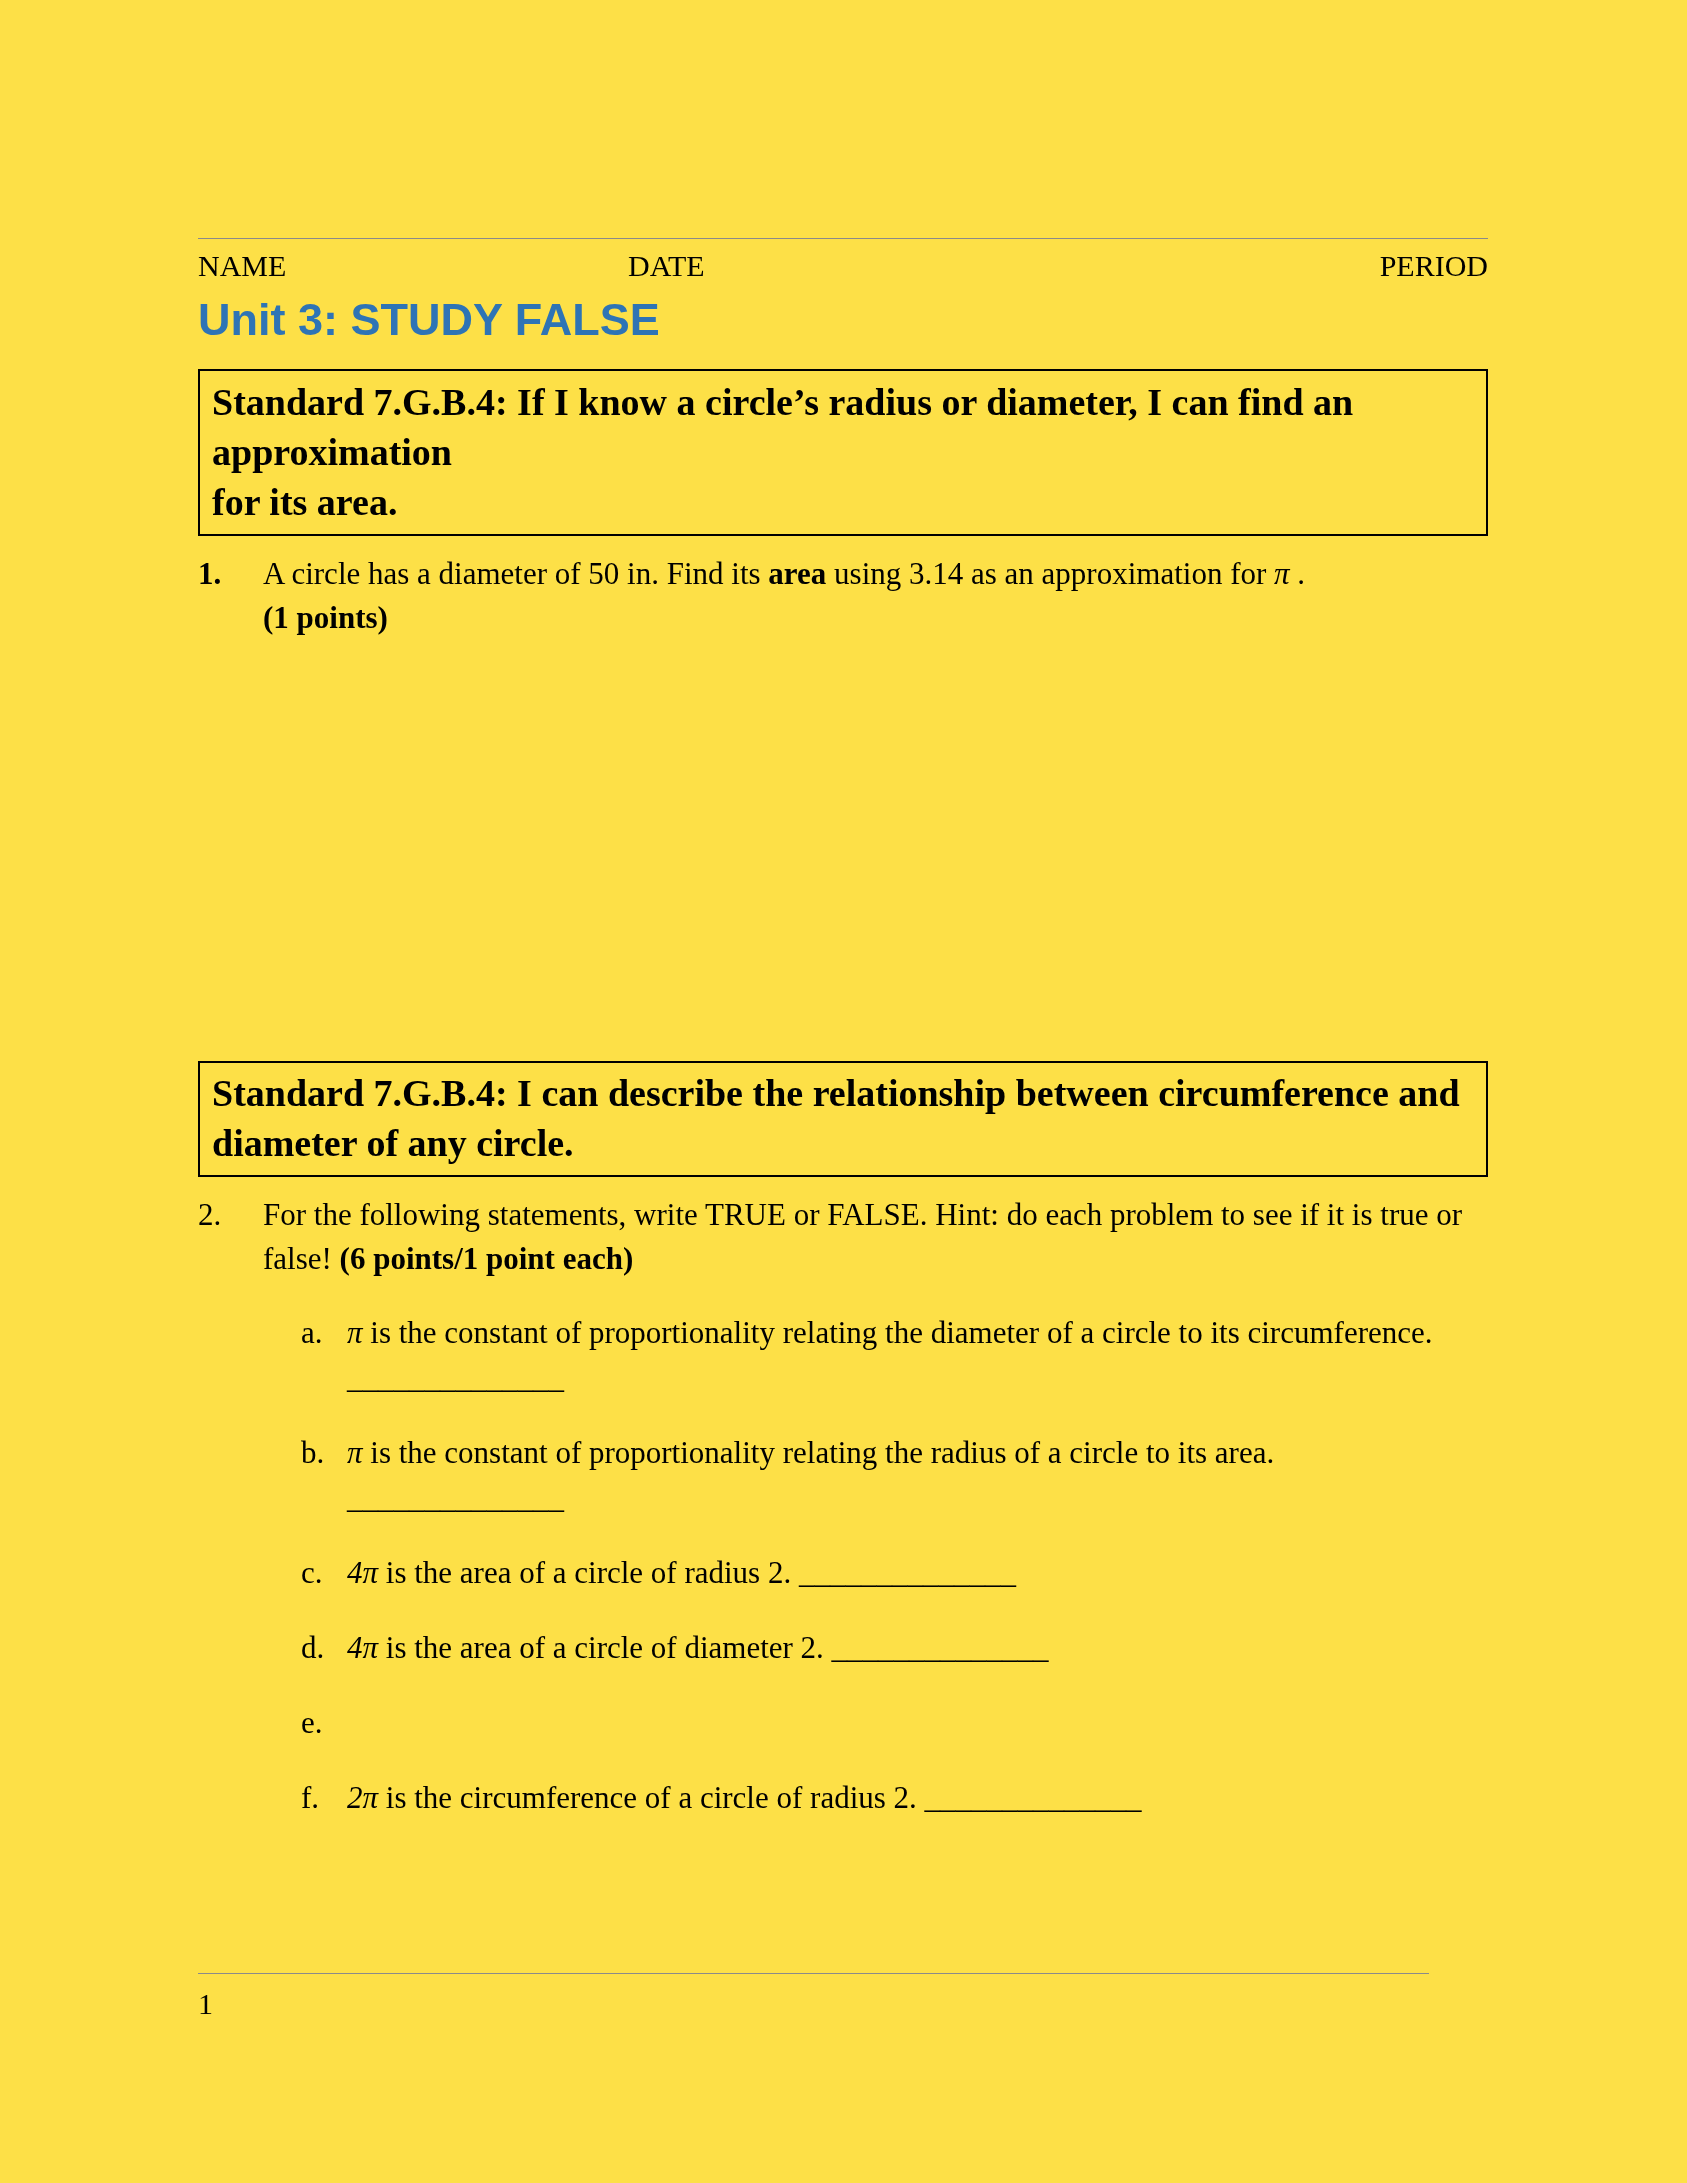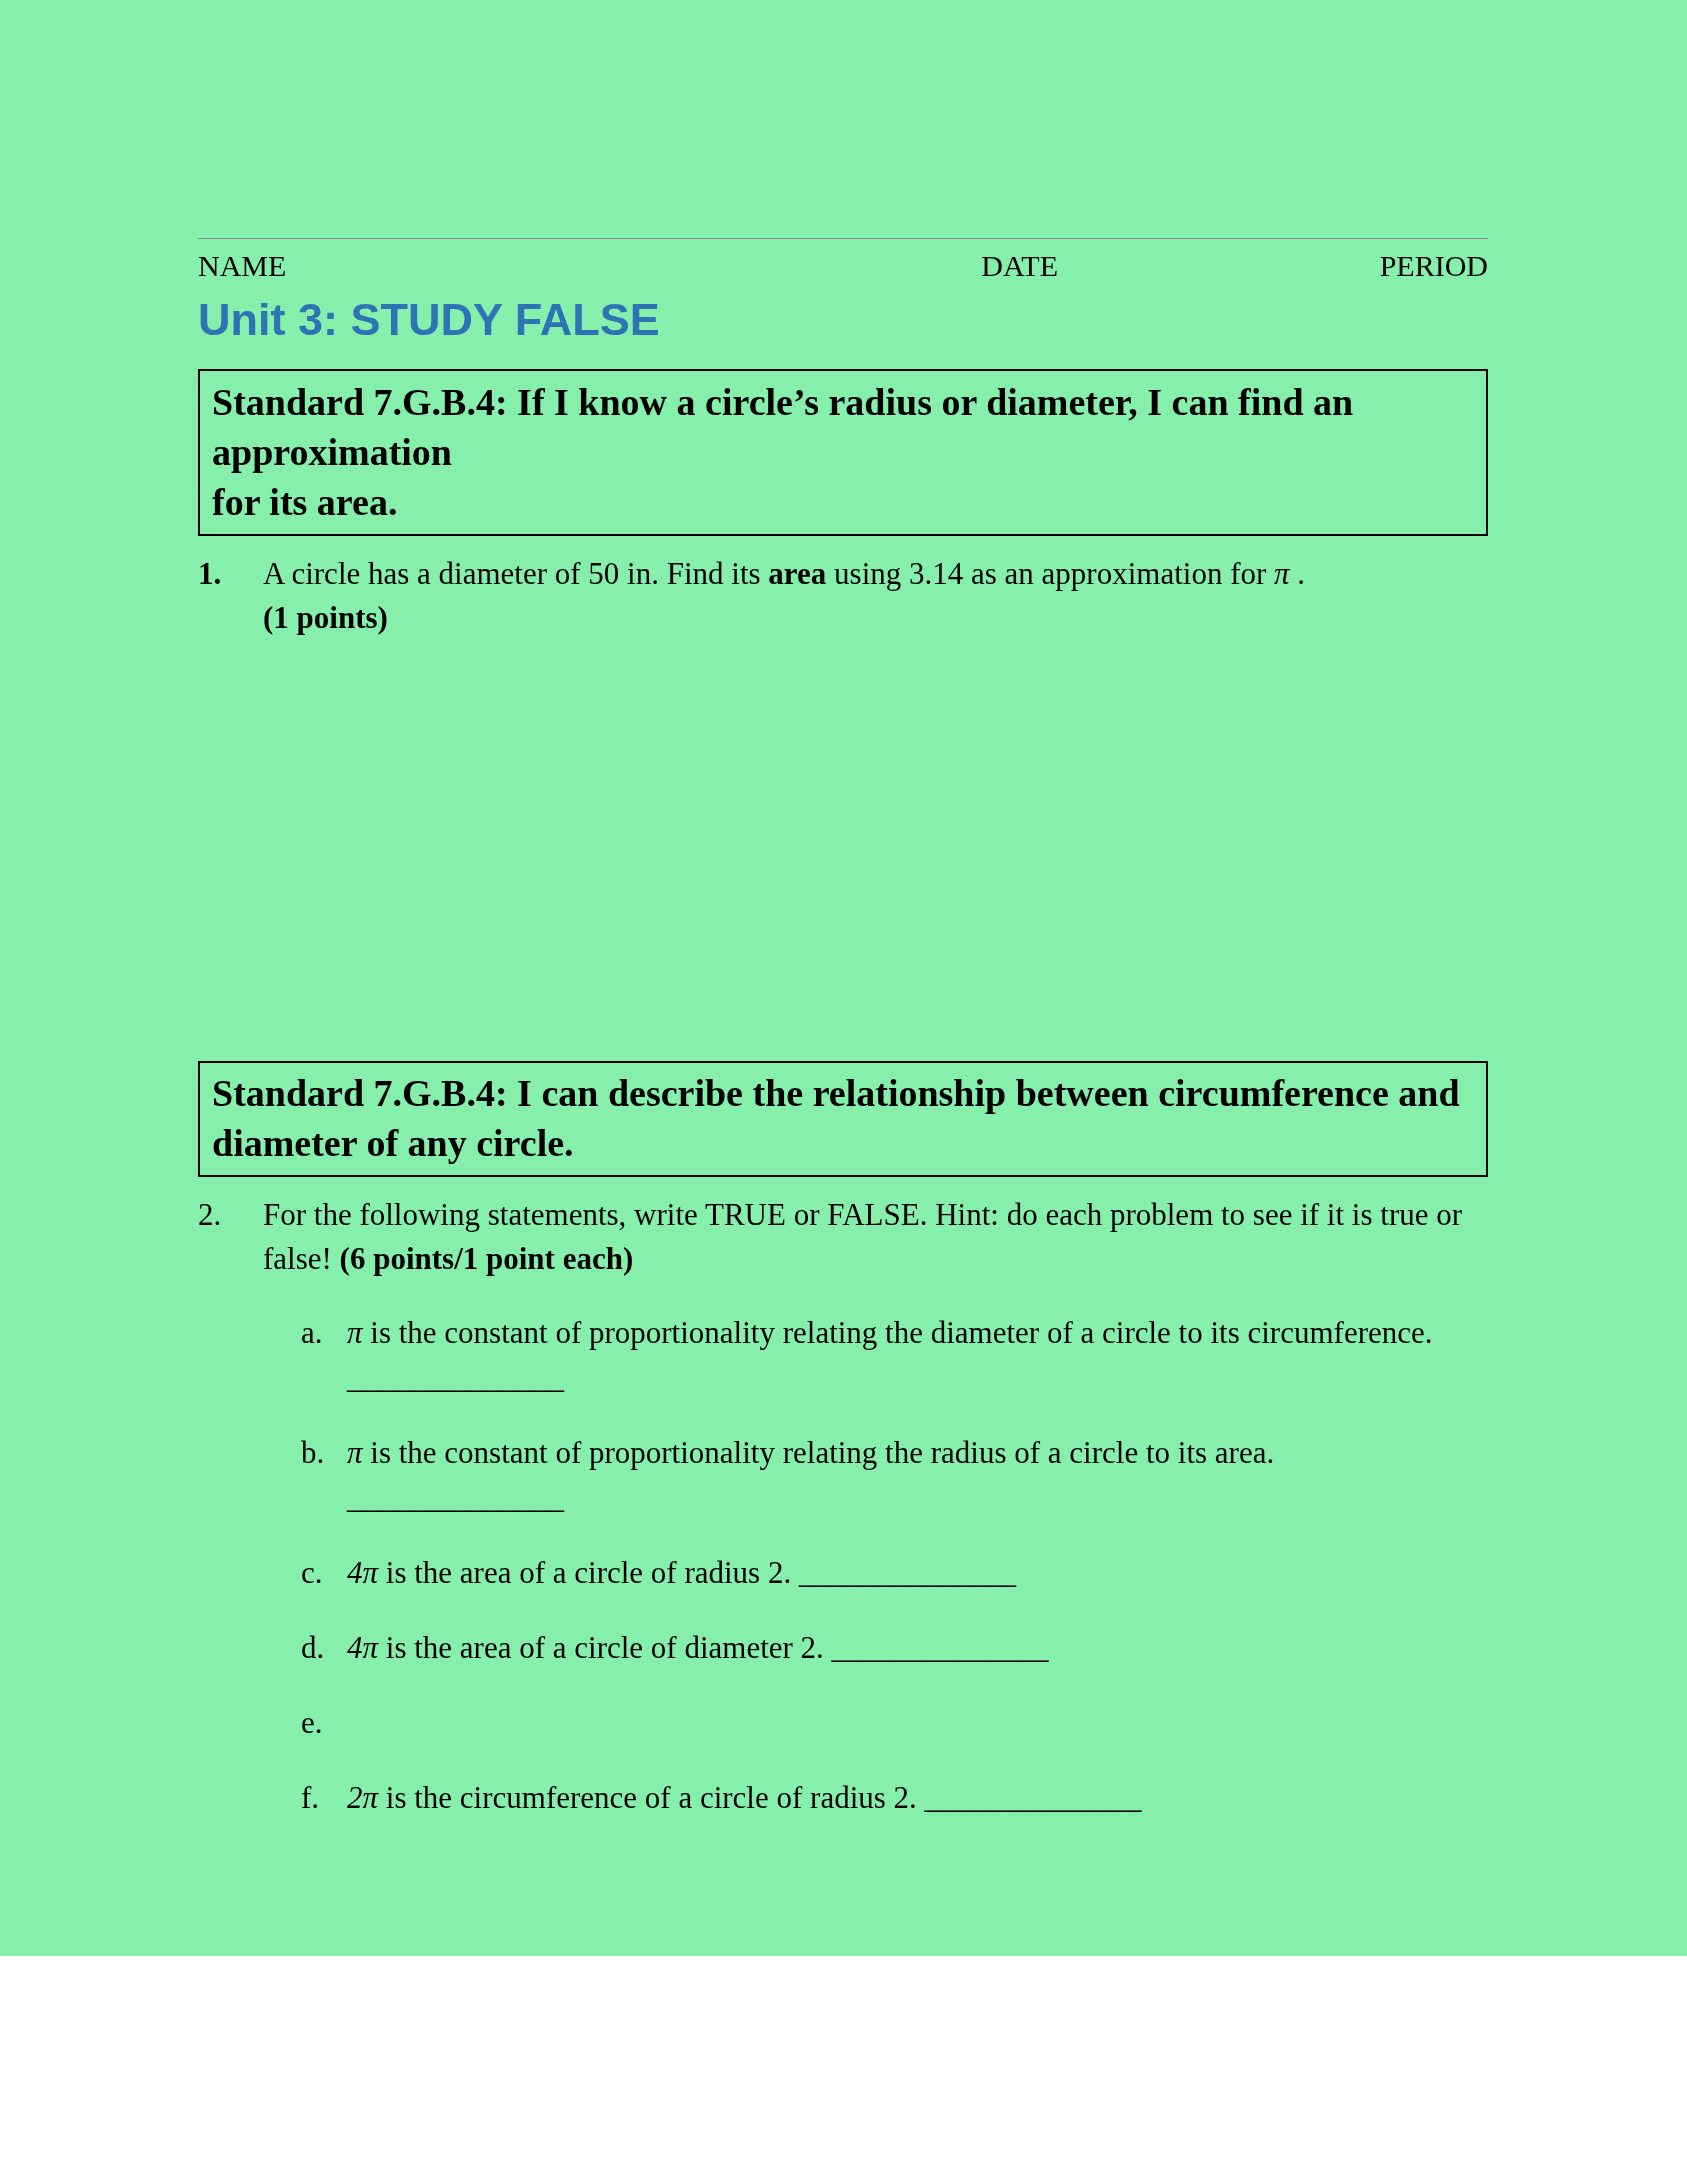--- a/index.html
+++ b/index.html
@@ -3,22 +3,22 @@
 <meta charset="utf-8">
 <style>
   html, body {
     margin: 0;
     padding: 0;
     background: #ffffff;
   }
   .page {
     position: relative;
     width: 1687px;
-    height: 1956px;
-    background: #86efac;
+    height: 2183px;
+    background: #fde047;
     font-family: "Liberation Serif", serif;
     color: #000000;
     overflow: hidden;
   }
   .content {
     position: absolute;
     left: 198px;
     top: 238px;
     width: 1290px;
   }
@@ -27,21 +27,21 @@
     width: 100%;
     height: 0;
   }
   .header-row {
     display: flex;
     margin-top: 9.3px;
     font-size: 30px;
     line-height: 1.2;
   }
   .header-row > span { flex: 1; }
-  .header-row .center { text-align: right; }
+  .header-row .center { text-align: left; }
   .header-row .right { text-align: right; }
   .title {
     margin: 9.3px 0 0 0;
     font-family: "Liberation Sans", sans-serif;
     font-weight: bold;
     font-size: 45px;
     line-height: 1.15;
     color: #2E74B5;
   }
   .standard-box {

